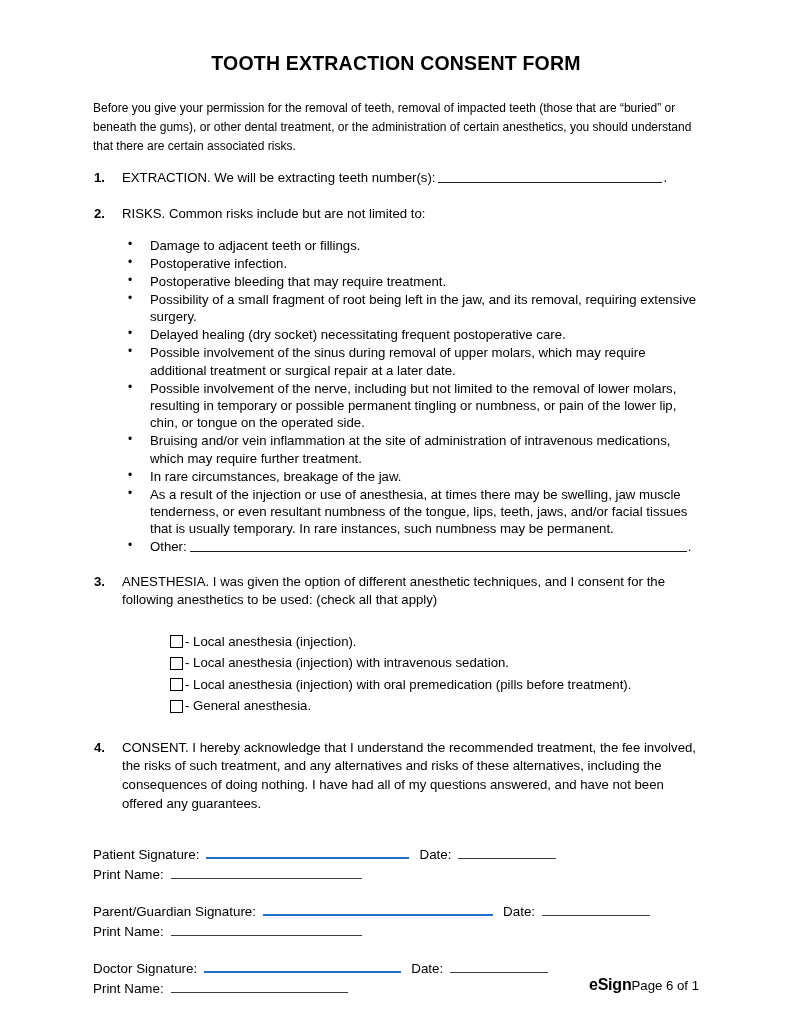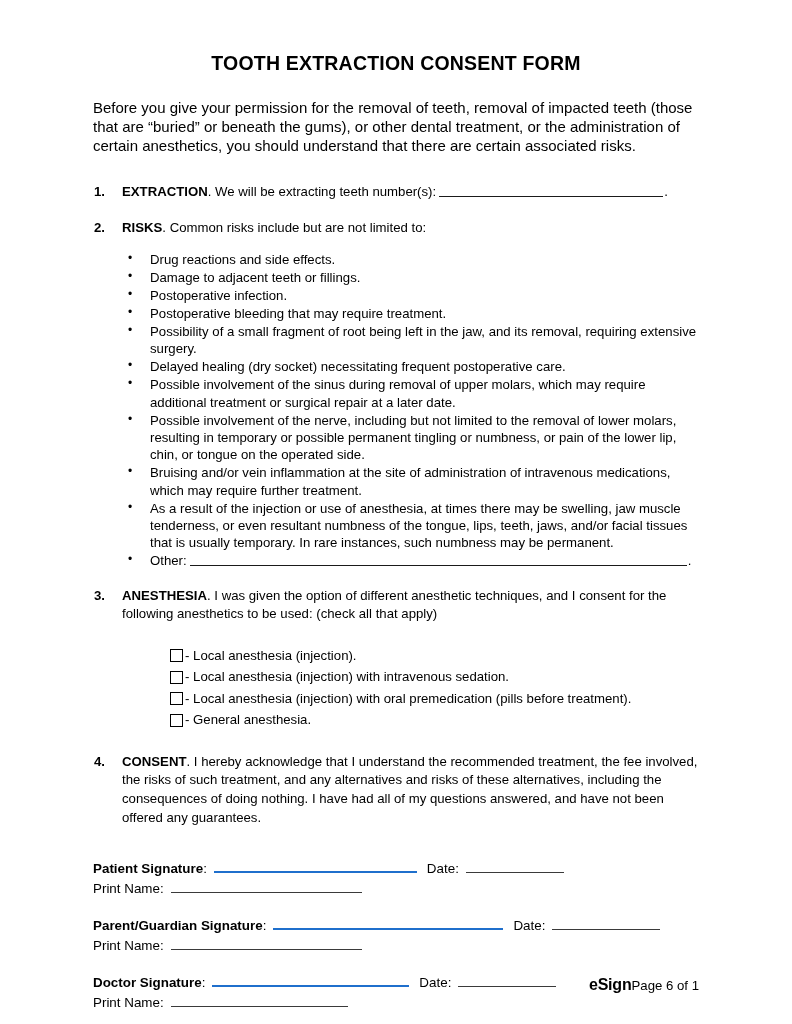--- a/index.html
+++ b/index.html
@@ -39,42 +39,42 @@
     font-size: 19.5px;
     font-weight: bold;
     text-align: center;
     letter-spacing: 0.2px;
     margin: 0 0 24px 0;
     line-height: 1.2;
   }
 
   
   .intro {
-    font-size: 15px;
+    font-size: 12px;
     line-height: 18.6px;
-    margin: 0 0 28px 0;
+    margin: 0 0 14px 0;
     text-align: left;
   }
 
   
   .clause {
     position: relative;
     font-size: 13.2px;
     line-height: 18.6px;
     padding-left: 29px;
     margin-bottom: 17px;
   }
   .clause .num {
     position: absolute;
     left: 1px;
     top: 0;
     font-weight: bold;
   }
   .clause .lead {
-    font-weight: bold;
+    font-weight: normal;
     text-align: center;
   }
 
   
   .bullets {
     list-style: none;
     margin: 14px 0 0 0;
     padding: 0;
   }
   .bullets li {
@@ -136,21 +136,21 @@
     margin-bottom: 17px;
   }
   .sig-row {
     font-size: 13.4px;
     line-height: 20px;
     white-space: nowrap;
     display: flex;
     align-items: baseline;
   }
   .sig-row .label-bold {
-    font-weight: bold;
+    font-weight: normal;
   }
   .sig-row .label-plain {
     font-weight: normal;
   }
   .rule {
     display: inline-block;
     height: 11px;
     margin-bottom: -2px;
   }
   .rule-blue {
@@ -206,29 +206,29 @@
     <div class="clause">
       <span class="num">1.</span>
       <span class="lead">EXTRACTION</span><span>. We will be extracting teeth number(s):</span><span class="fill fill-extraction"></span><span>.</span>
     </div>
 
     <div class="clause">
       <span class="num">2.</span>
       <span class="lead">RISKS</span><span>. Common risks include but are not limited to:</span>
 
       <ul class="bullets">
-        <li>Drug reactions and side effects.</li>
         <li>Damage to adjacent teeth or fillings.</li>
         <li>Postoperative infection.</li>
         <li>Postoperative bleeding that may require treatment.</li>
         <li>Possibility of a small fragment of root being left in the jaw, and its removal, requiring extensive surgery.</li>
         <li>Delayed healing (dry socket) necessitating frequent postoperative care.</li>
         <li>Possible involvement of the sinus during removal of upper molars, which may require additional treatment or surgical repair at a later date.</li>
         <li>Possible involvement of the nerve, including but not limited to the removal of lower molars, resulting in temporary or possible permanent tingling or numbness, or pain of the lower lip, chin, or tongue on the operated side.</li>
         <li>Bruising and/or vein inflammation at the site of administration of intravenous medications, which may require further treatment.</li>
+        <li>In rare circumstances, breakage of the jaw.</li>
         <li>As a result of the injection or use of anesthesia, at times there may be swelling, jaw muscle tenderness, or even resultant numbness of the tongue, lips, teeth, jaws, and/or facial tissues that is usually temporary. In rare instances, such numbness may be permanent.</li>
         <li><span>Other:</span><span class="fill fill-other"></span><span>.</span></li>
       </ul>
     </div>
 
     <div class="clause">
       <span class="num">3.</span>
       <span class="lead">ANESTHESIA</span><span>. I was given the option of different anesthetic techniques, and I consent for the following anesthetics to be used: (check all that apply)</span>
 
       <ul class="checks">

